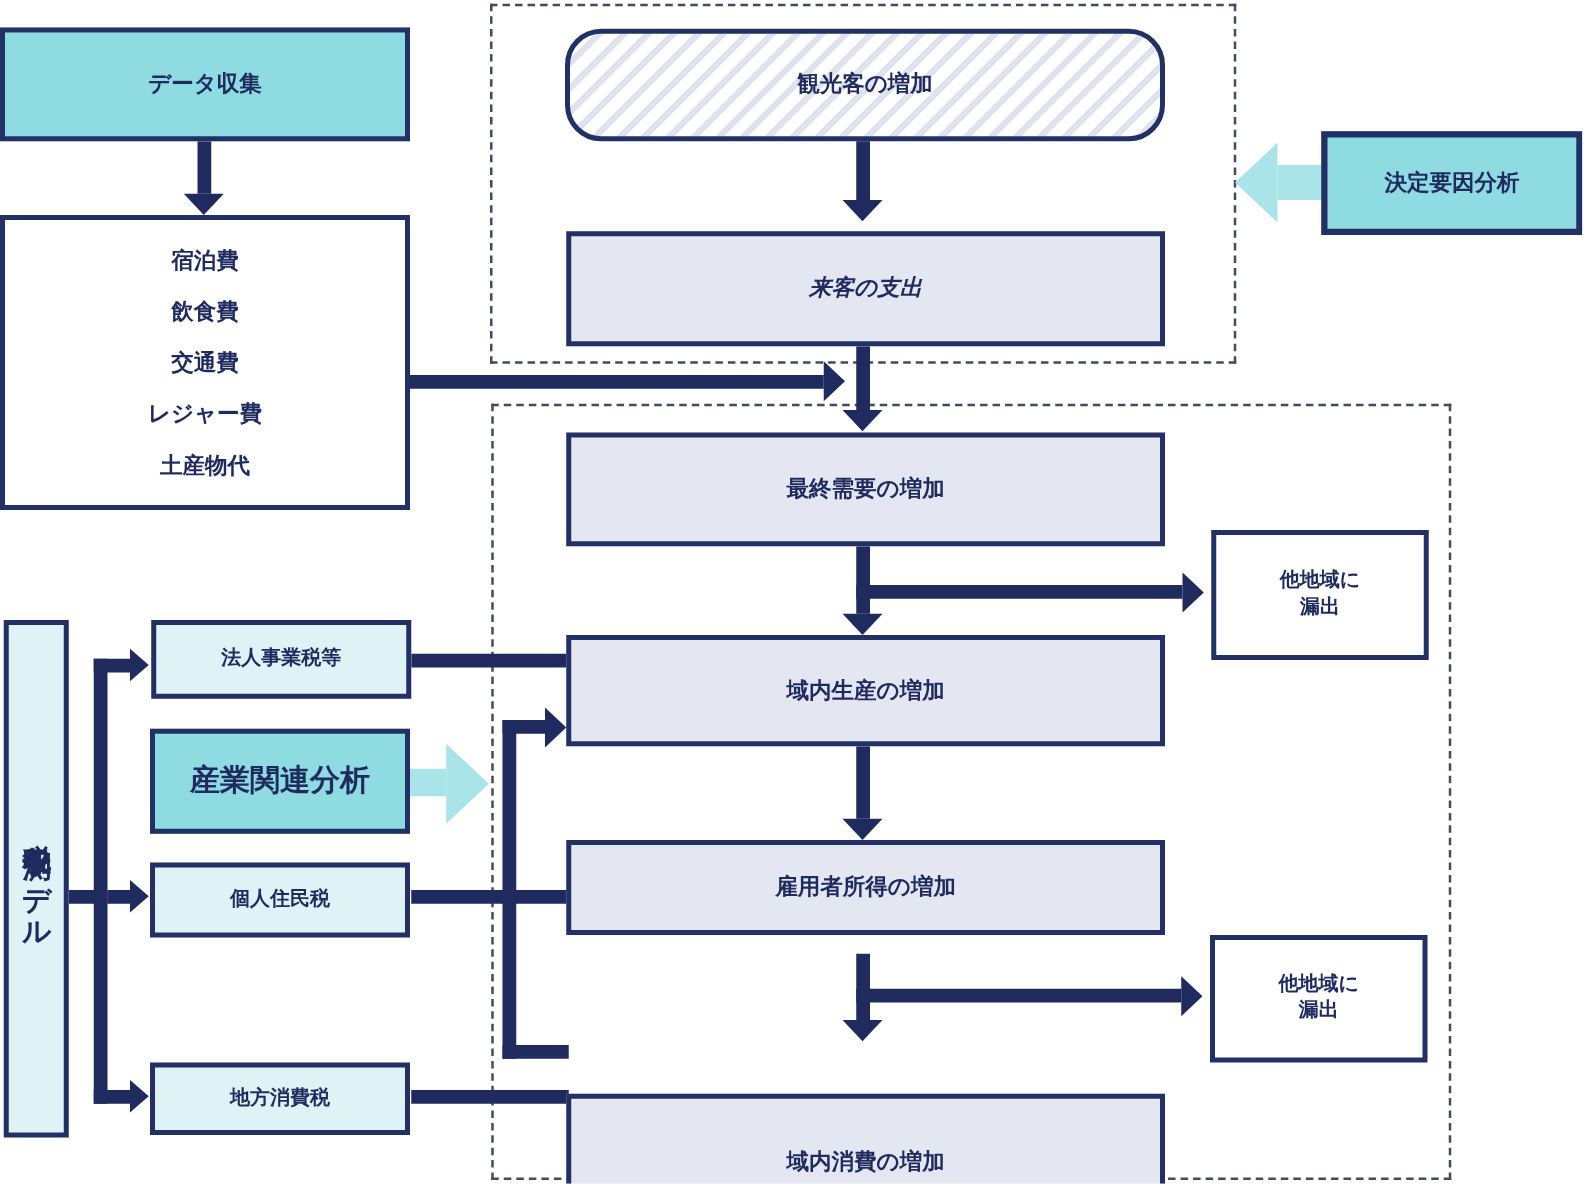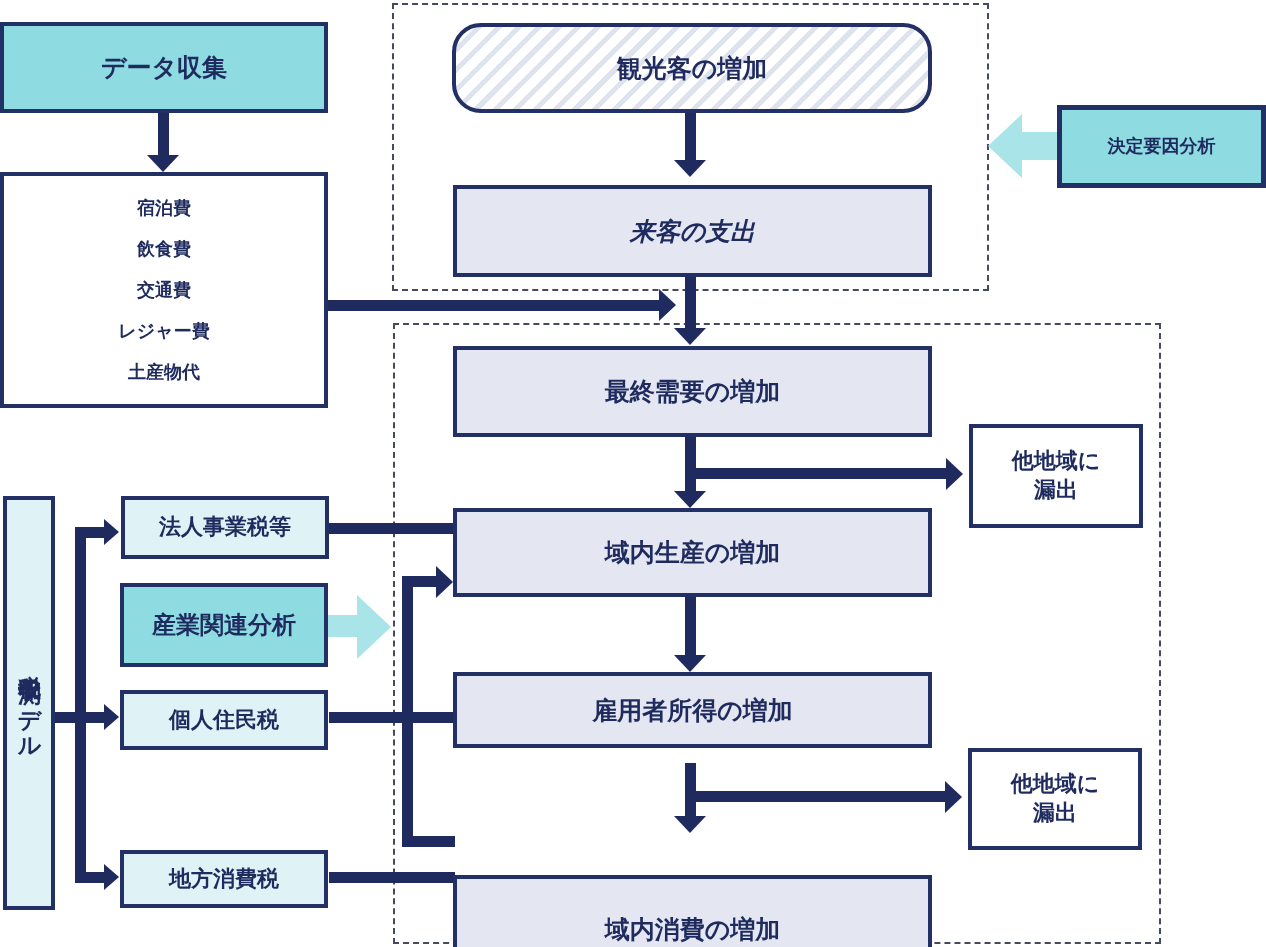--- a/index.html
+++ b/index.html
@@ -12,24 +12,24 @@
   .box{
     position:absolute;box-sizing:border-box;border:4px solid #233066;
     display:flex;align-items:center;justify-content:center;text-align:center;
     z-index:2;line-height:1.3;
   }
   .teal{background:#8EDCE2;}
   .lavender{background:#E4E7F1;}
   .cyan{background:#DFF3F7;}
   .white{background:#FFFFFF;}
   .hatch{background:repeating-linear-gradient(135deg,#DFE3EE 0 5px,#FFFFFF 5px 14px);}
-  .f27{font-size:25px;}
+  .f27{font-size:18px;}
   .f26{font-size:18px;}
   .f24{font-size:24px;}
-  .f22{font-size:22px;}
+  .f22{font-size:16px;}
   .line{position:absolute;background:#1F2B5E;z-index:1;}
   .ah{position:absolute;width:0;height:0;z-index:1;}
   
   .ah-down{border-left:16px solid transparent;border-right:16px solid transparent;border-top:17px solid #1F2B5E;}
   .ah-right{border-top:16px solid transparent;border-bottom:16px solid transparent;border-left:17px solid #1F2B5E;}
   .ah-right-sm{border-top:13px solid transparent;border-bottom:13px solid transparent;border-left:15px solid #1F2B5E;}
   
   .blk{position:absolute;background:#A9E4E9;z-index:1;}
   .blk-head-left{position:absolute;width:0;height:0;z-index:1;
     border-top:32px solid transparent;border-bottom:32px solid transparent;border-right:34px solid #A9E4E9;}

